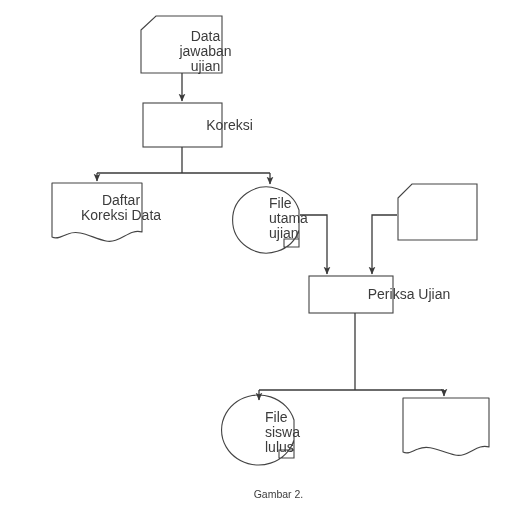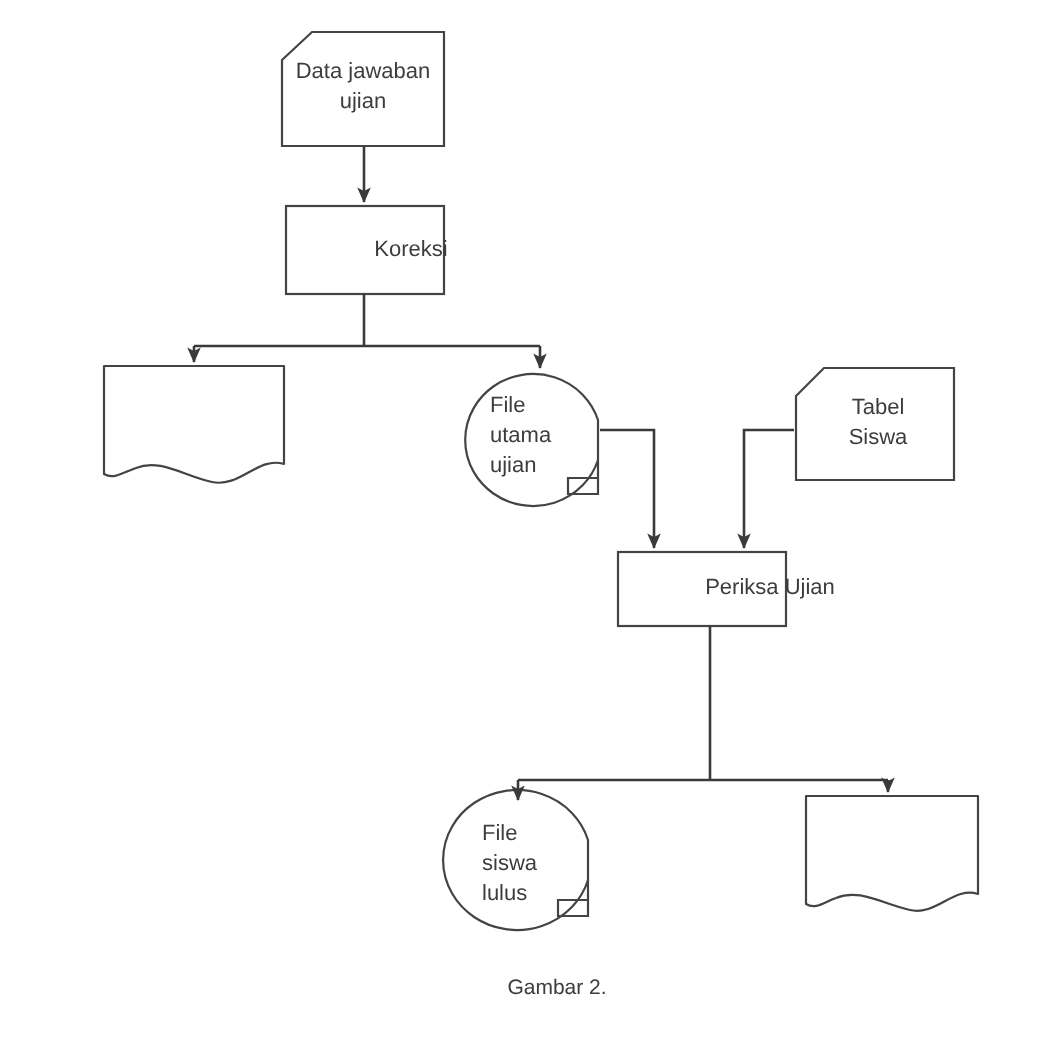--- a/index.html
+++ b/index.html
@@ -24,26 +24,27 @@
   svg#flow-svg {
     position: absolute;
     left: 0;
     top: 0;
     width: 525px;
     height: 532px;
   }
   .node-label {
     position: absolute;
     color: #3c3c3c;
-    font-size: 11px;
+    font-size: 14px;
     line-height: 15px;
     text-align: center;
     white-space: pre-line;
     pointer-events: none;
     font-family: "Liberation Sans", sans-serif;
+    padding-left: 24px;
   }
   .node-label.left-ish {
     text-align: left;
   }
   .caption {
     position: absolute;
     left: 16px;
     top: 488px;
     width: 525px;
     text-align: center;
@@ -109,27 +110,27 @@
     <path d="M259,390 L259,400" fill="none" stroke="#3a3a3a" stroke-width="1.3" marker-end="url(#arrowhead)"></path>
 
     <path d="M444,390 L444,396" fill="none" stroke="#3a3a3a" stroke-width="1.3" marker-end="url(#arrowhead)"></path>
   </svg>
 
   <div class="node-label" style="left:141px; top:29px; width:81px;">Data jawaban
 ujian</div>
 
   <div class="node-label" style="left:143px; top:118px; width:79px;margin-left:23px;">Koreksi</div>
 
+  <div class="node-label" style="left:52px; top:193px; width:90px;">Daftar
+Koreksi Data</div>
 
   <div class="node-label left-ish" style="left:245px; top:196px; width:48px;">File
 utama
 ujian</div>
 
-  <div class="node-label" style="left:401px; top:197px; width:76px;">Tabel
-Siswa</div>
 
   <div class="node-label" style="left:309px; top:287px; width:84px;margin-left:34px;">Periksa Ujian</div>
 
   <div class="node-label left-ish" style="left:241px; top:410px; width:50px;">File
 siswa
 lulus</div>
 
 
   <div class="caption">Gambar 2.</div>
 

